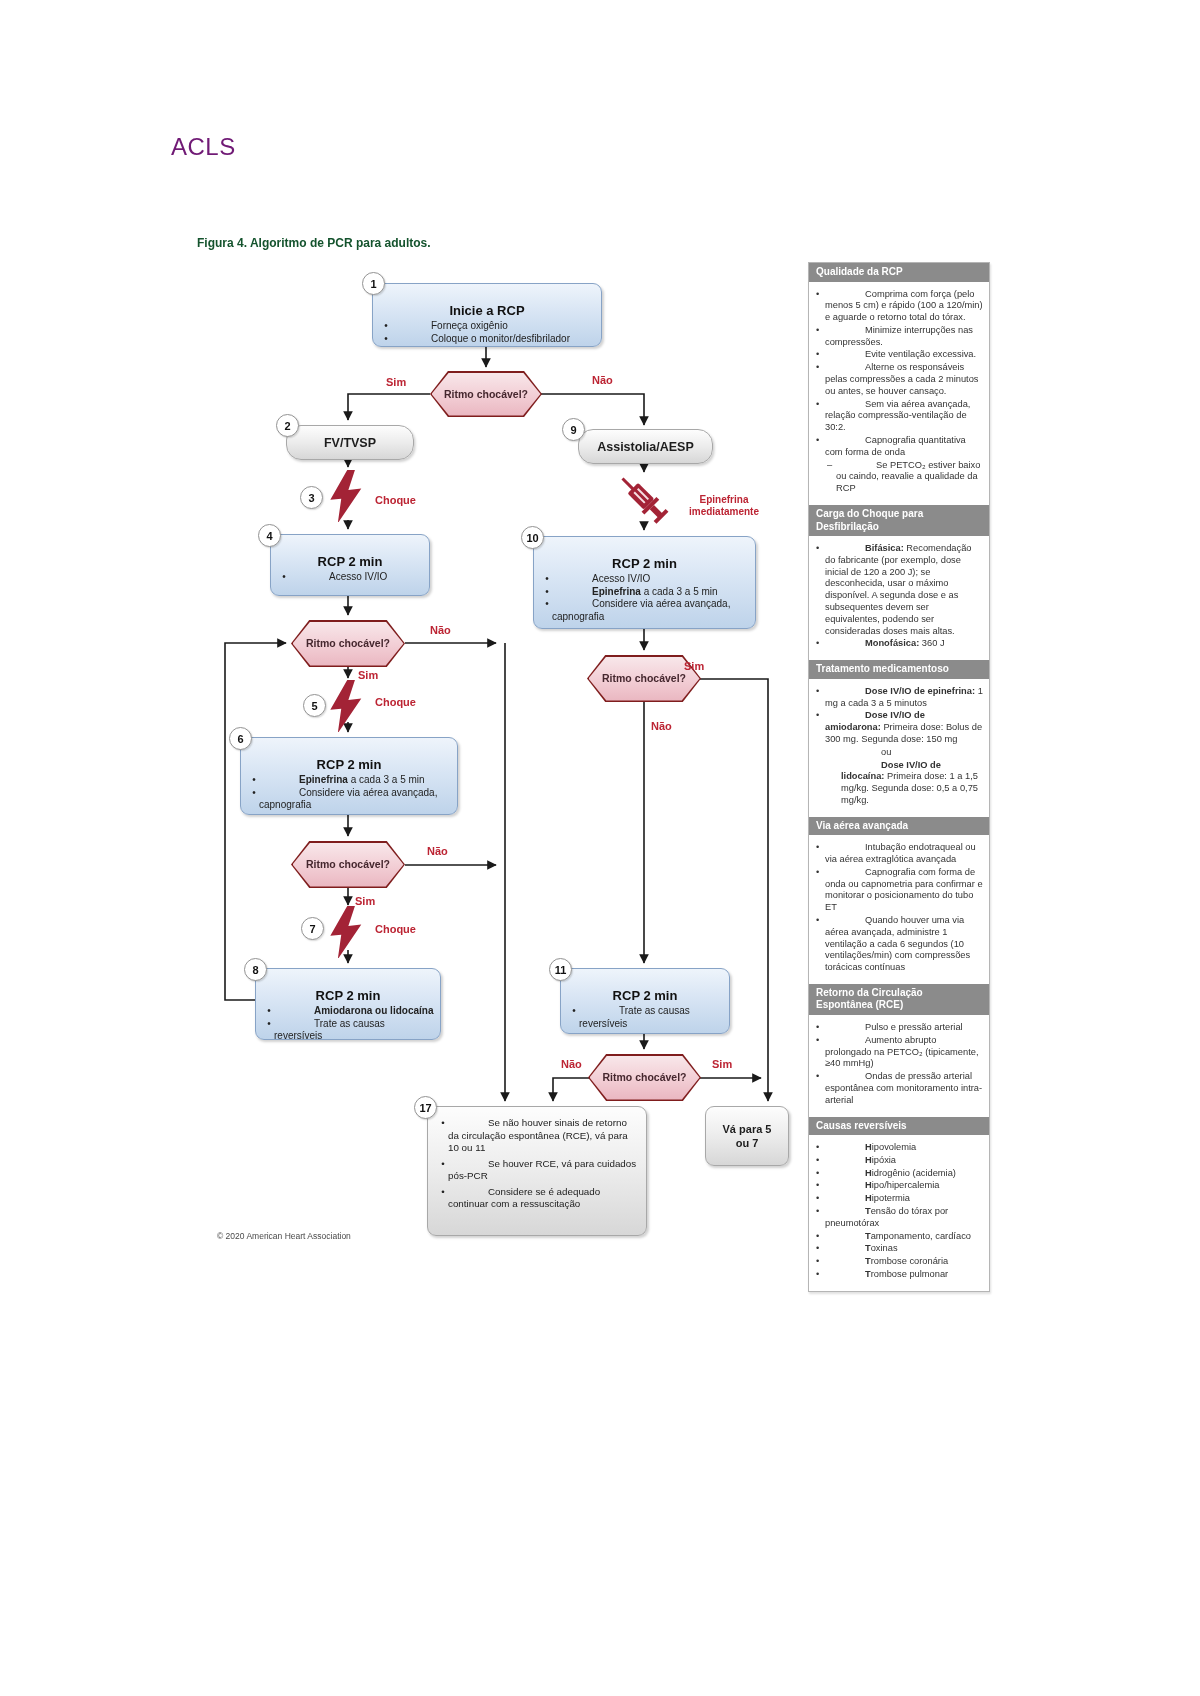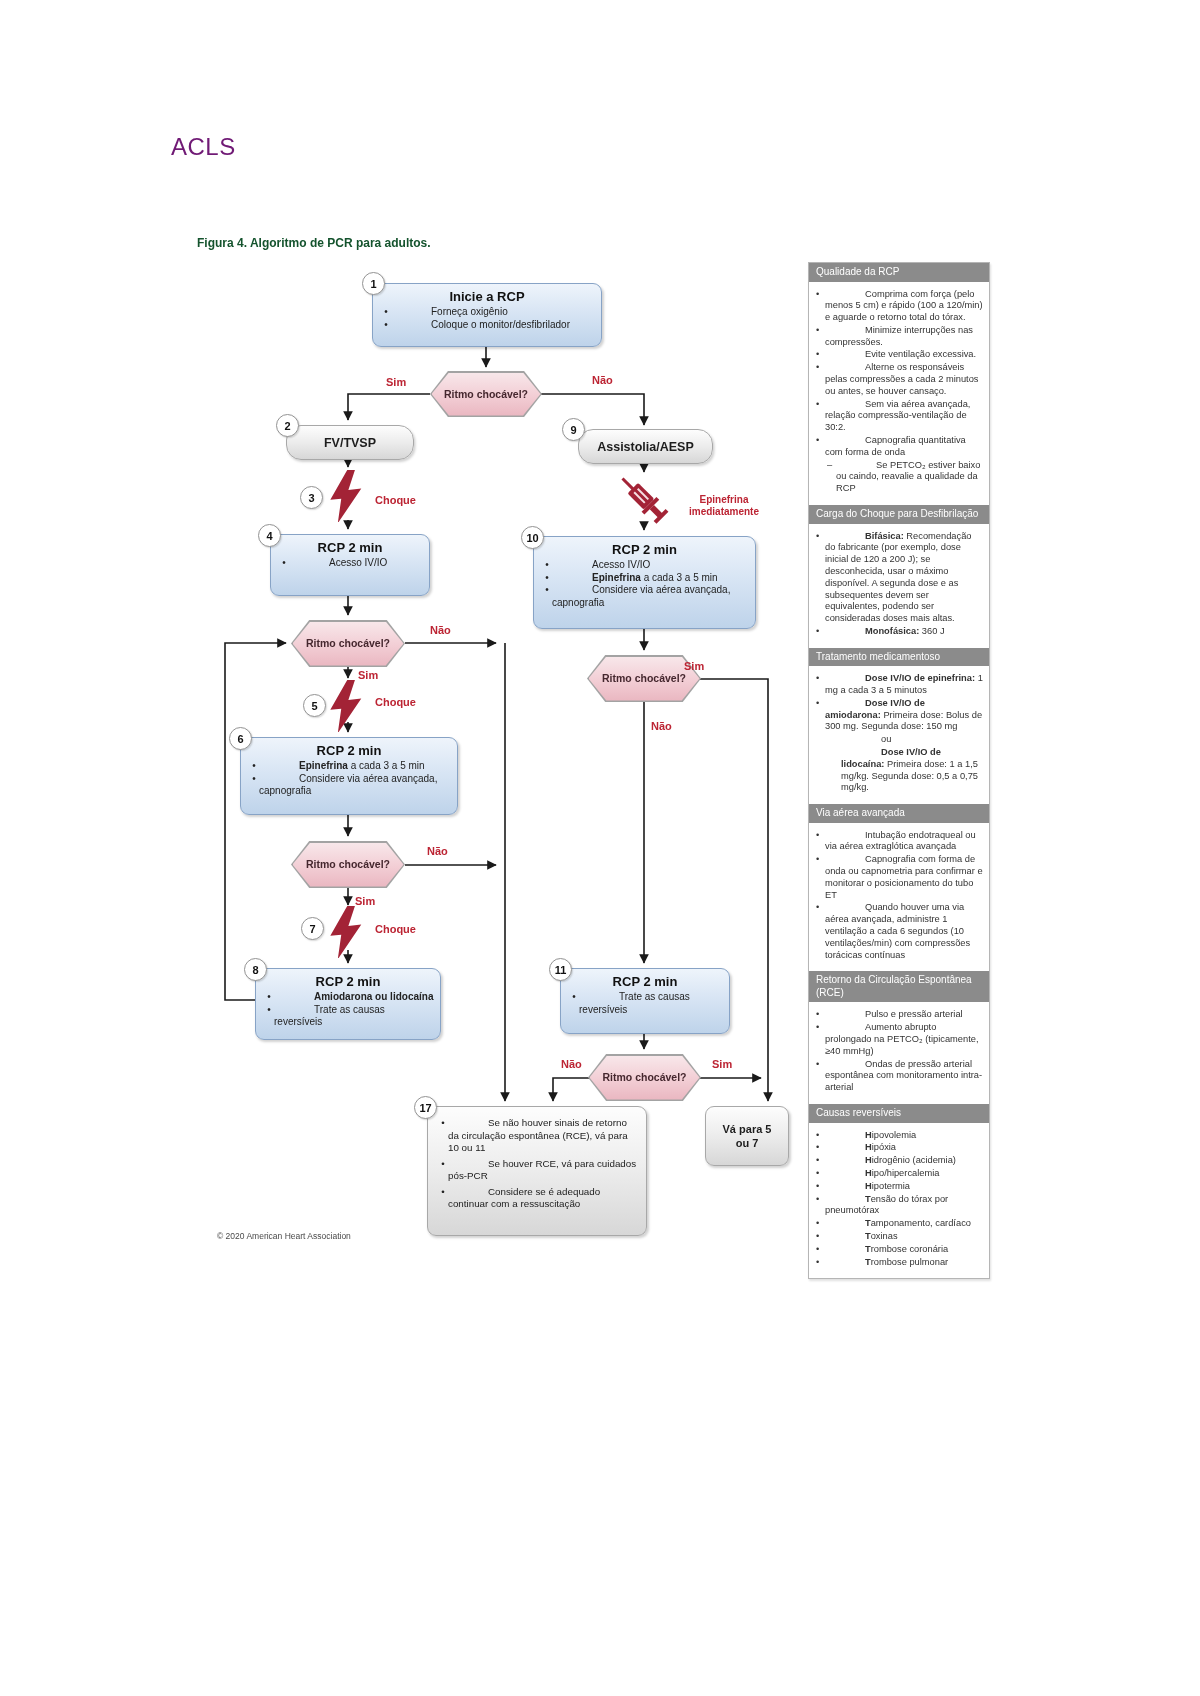--- a/index.html
+++ b/index.html
@@ -13,30 +13,30 @@
 
   
   #wires{position:absolute;left:0;top:0;z-index:1;}
 
   
   .node{position:absolute;z-index:2;border-radius:9px;box-shadow:1.5px 2px 2.5px rgba(0,0,0,.18);}
   .blue{background:linear-gradient(#eef4fb 0%,#d8e5f4 45%,#bed3ea 100%);border:1px solid #87a3c6;}
   .gray{background:linear-gradient(#fdfdfd 0%,#ececec 50%,#d7d7d7 100%);border:1px solid #a8a8a8;}
   .pill{border-radius:15px;display:flex;align-items:center;justify-content:center;}
   .pill-label{font-size:12.5px;font-weight:bold;color:#1d1d1d;}
-  .node-title{font-size:13px;font-weight:bold;color:#111;text-align:center;padding-top:5px;}
+  .node-title{font-size:13px;font-weight:bold;color:#111;text-align:center;padding-top:19px;}
   .node-bullets{padding:2px 6px 4px 8px;}
   .fb{display:flex;font-size:10px;line-height:1.26;color:#222;}
   .fb .fbm{flex:0 0 10px;text-align:center;}
   .fb .fbx{flex:1;}
   .n12 .fb{font-size:9.8px;line-height:1.28;margin-bottom:3px;}
   .n12 .node-bullets{padding:10px 8px 4px 10px;}
 
   
-  .hexo{position:absolute;z-index:2;background:#a3a3a3;
+  .hexo{position:absolute;z-index:2;background:#7f1d1d;
         clip-path:polygon(0 50%,16% 0,84% 0,100% 50%,84% 100%,16% 100%);
         filter:drop-shadow(1px 1.5px 1px rgba(0,0,0,.18));}
   .hexi{position:absolute;inset:1.5px;background:linear-gradient(#f8e7ea 0%,#f2cdd4 55%,#eab7c1 100%);
         clip-path:polygon(0 50%,16% 0,84% 0,100% 50%,84% 100%,16% 100%);
         display:flex;align-items:center;justify-content:center;}
   .hexq{font-size:10.5px;font-weight:bold;color:#45272e;text-align:center;line-height:1.2;}
 
   
   .numc{position:absolute;z-index:3;width:21px;height:21px;border-radius:50%;background:#fff;
         border:1.5px solid #949494;display:flex;align-items:center;justify-content:center;
@@ -49,21 +49,21 @@
 
   .icon{position:absolute;z-index:3;}
 
   
   .go-box{display:flex;flex-direction:column;align-items:center;justify-content:center;
           font-size:11px;font-weight:bold;color:#1d1d1d;line-height:1.3;}
 
   
   #sidebar{position:absolute;left:808px;top:262px;width:180px;z-index:2;background:#fff;
            border:1px solid #b5b5b5;box-shadow:1px 1.5px 2px rgba(0,0,0,.12);}
-  .sb-head{background:#8b8b8b;color:#fff;font-size:10px;font-weight:normal;
+  .sb-head{background:#8b8b8b;color:#fff;font-size:10px;font-weight:bold;
            padding:3px 7px;line-height:1.25;}
   .sb-body{padding:7px 6px 9px 7px;}
   .sb-line{display:flex;font-size:9.3px;line-height:1.27;color:#333;margin-bottom:1px;}
   .sb-line .sb-m{flex:0 0 9px;}
   .sb-line .sb-t{flex:1;}
   .sb-line.sub{margin-left:11px;}
   .sb-line.nob{margin-left:0px;gap:16px;}
   b{font-weight:bold;padding-left:40px;}
 </style>
 </head>

